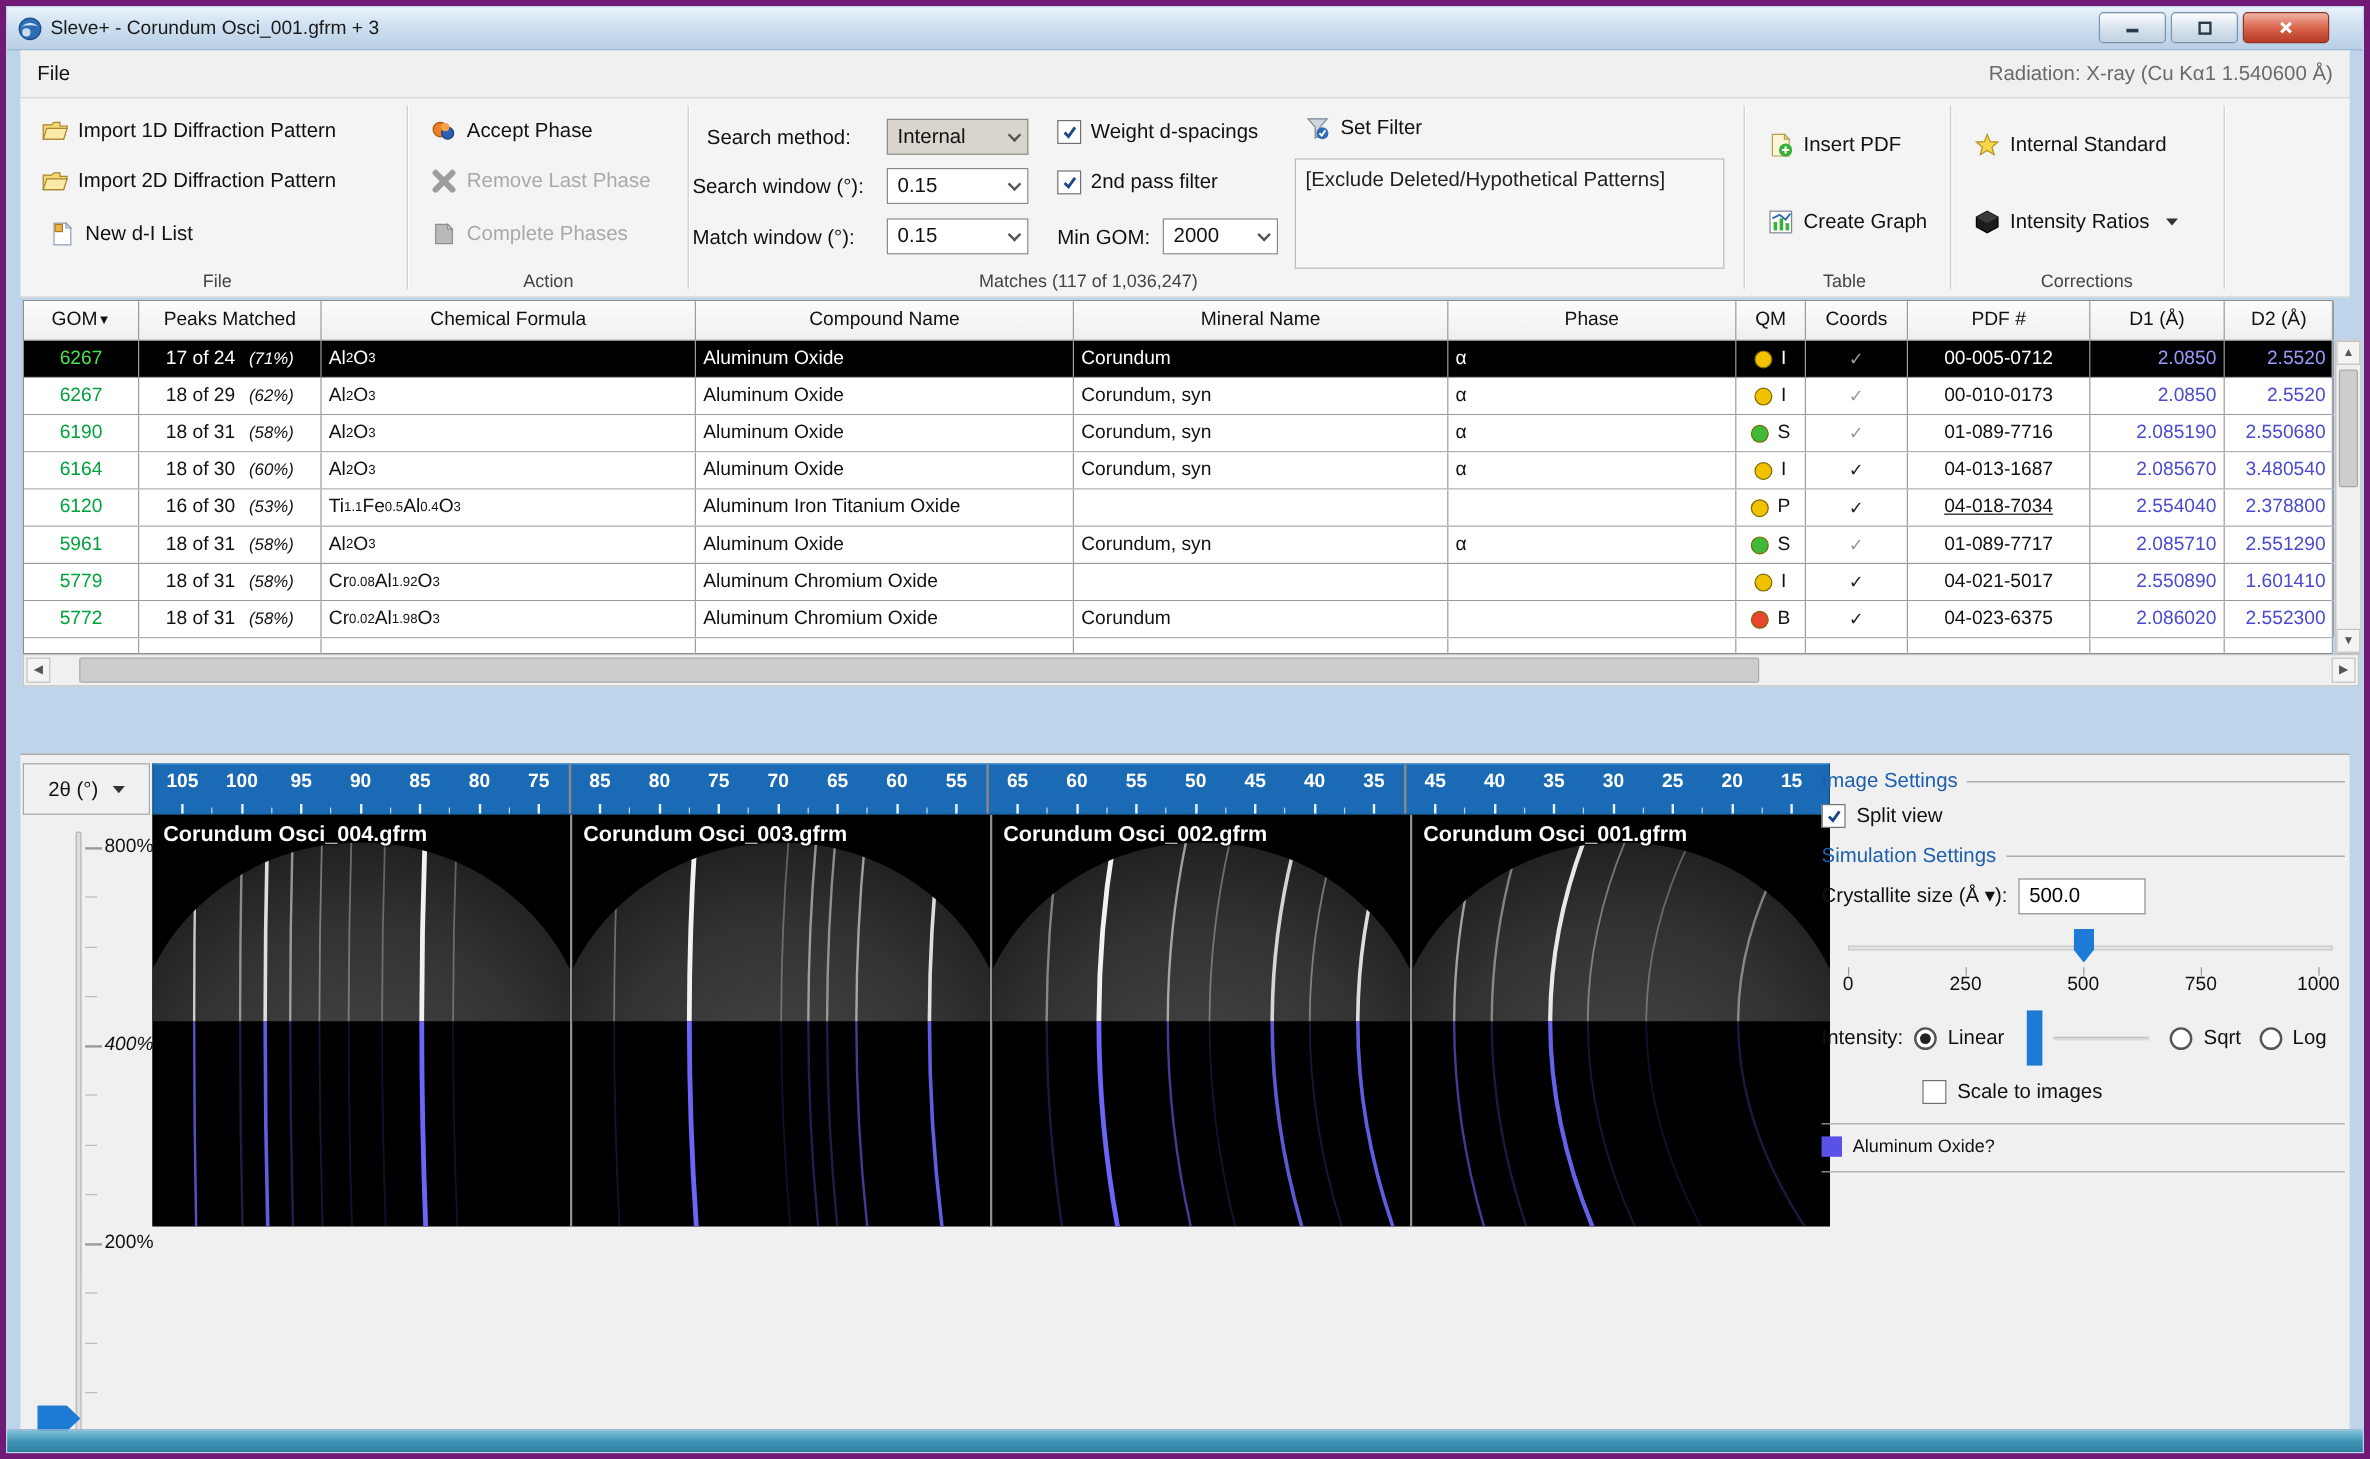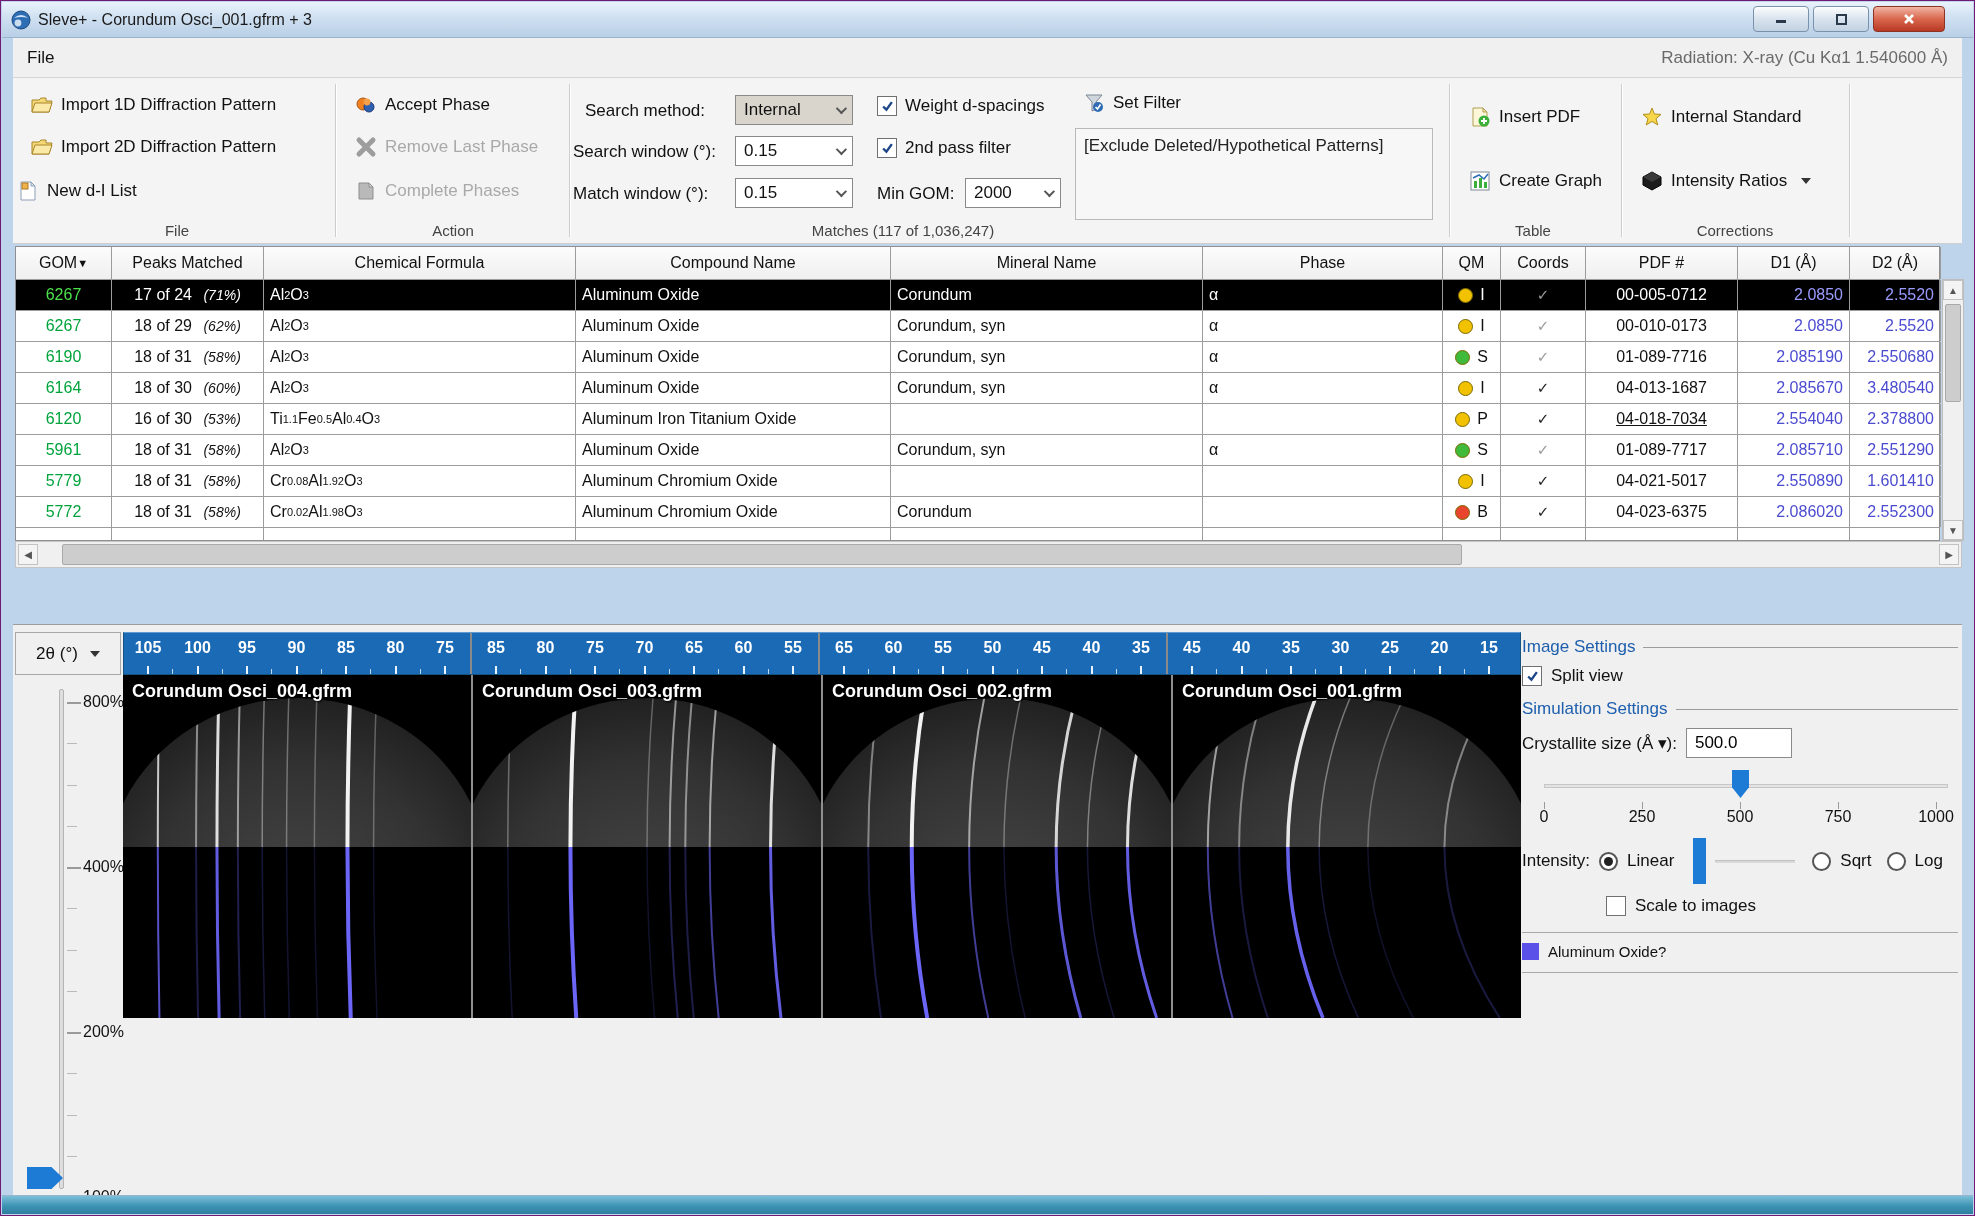--- a/index.html
+++ b/index.html
@@ -2,21 +2,21 @@
 <html><head>
 <meta charset="utf-8">
 <style>
   * { margin:0; padding:0; box-sizing:border-box; }
   html,body { width:1975px; height:1216px; }
   body { font-family:"Liberation Sans","DejaVu Sans",sans-serif; font-size:16px; color:#111;
          background:#b8cfe6; position:relative; overflow:hidden; }
   .abs { position:absolute; }
 
   
-  #window-frame { position:absolute; inset:0; border:1px solid #701a75; background:#bdd4ea; }
+  #window-frame { position:absolute; inset:0; border:5px solid #701a75; background:#bdd4ea; }
   #titlebar { position:absolute; left:1px; top:1px; right:1px; height:36px;
     background:linear-gradient(#eaf2fb,#cfe0f1 45%,#b9cfe6); border-bottom:1px solid #9ab4cf;
     display:flex; align-items:center; }
   #title-text { margin-left:8px; font-size:16px; color:#1a1a1a; }
   .winbtn { width:56px; height:26px; border:1px solid #7a92ab; border-radius:4px; margin-left:4px;
     display:flex; align-items:center; justify-content:center;
     background:linear-gradient(#fdfdfd,#d8e3ee 50%,#c2d2e2); }
   .winbtn.close { width:72px; background:linear-gradient(#f0b4a4,#d9664d 50%,#b83a24); border-color:#8e3322; }
   #window-buttons { position:absolute; right:28px; top:4px; display:flex; }
   #menubar { position:absolute; left:12px; top:37px; right:12px; height:40px; background:#f0f0f0;
@@ -176,21 +176,21 @@
         </svg>
       <span>Import 1D Diffraction Pattern</span>
     </div>
     <div class="rbtn" style="left:14px;top:56px">
       <svg class="icon16" viewBox="0 0 22 22">
           <path d="M1 6 L8 6 L10 4 L15 4 L15 7 L21 7 L18 18 L1 18 Z" fill="#f5d876" stroke="#a8862a"></path>
           <path d="M1 18 L4 9 L21 9 L18 18 Z" fill="#fbe9a8" stroke="#a8862a"></path>
         </svg>
       <span>Import 2D Diffraction Pattern</span>
     </div>
-    <div class="rbtn" style="left:0;top:100px">
+    <div class="rbtn" style="left:20px;top:100px">
       <svg class="icon16" viewBox="0 0 22 22">
           <path d="M4 2 L14 2 L18 6 L18 20 L4 20 Z" fill="#fff" stroke="#8aa0b8"></path>
           <path d="M14 2 L14 6 L18 6 Z" fill="#d7e3ee" stroke="#8aa0b8"></path>
           <rect x="5" y="3" width="6" height="6" fill="#f0b24a" stroke="#b07820"></rect>
         </svg>
       <span>New d-I List</span>
     </div>
     <div class="grouplabel" style="left:14px;width:300px">File</div>
     <div class="vsep" style="left:322px"></div>
 
@@ -672,21 +672,21 @@
 
     <div id="zoomcol">
       <div id="zoom-groove"></div>
       <div id="zoom-ticks">
           <div class="ztick" style="top: 27px;"></div>
           <div class="zlab" style="top: 28px;">800%</div>
           <div class="ztick minor" style="top: 68.25px;"></div>
           <div class="ztick minor" style="top: 109.5px;"></div>
           <div class="ztick minor" style="top: 150.75px;"></div>
           <div class="ztick" style="top: 192px;"></div>
-          <div class="zlab" style="top: 193px;">400%</div>
+          <div class="zlab" style="top: 193px; font-style: italic;">400%</div>
           <div class="ztick minor" style="top: 233.25px;"></div>
           <div class="ztick minor" style="top: 274.5px;"></div>
           <div class="ztick minor" style="top: 315.75px;"></div>
           <div class="ztick" style="top: 357px;"></div>
           <div class="zlab" style="top: 358px;">200%</div>
           <div class="ztick minor" style="top: 398.25px;"></div>
           <div class="ztick minor" style="top: 439.5px;"></div>
           <div class="ztick minor" style="top: 480.75px;"></div>
           <div class="ztick" style="top: 522px;"></div>
           <div class="zlab" style="top: 523px;">100%</div>

